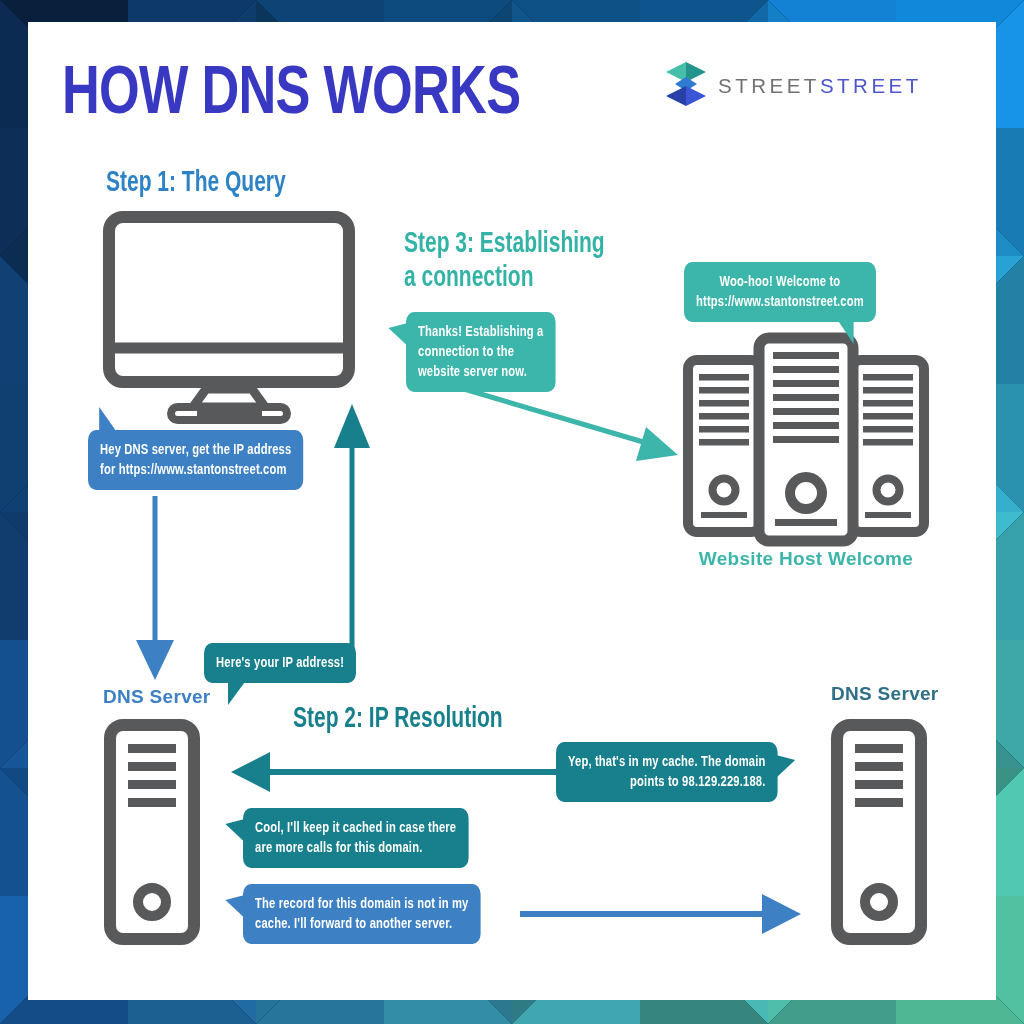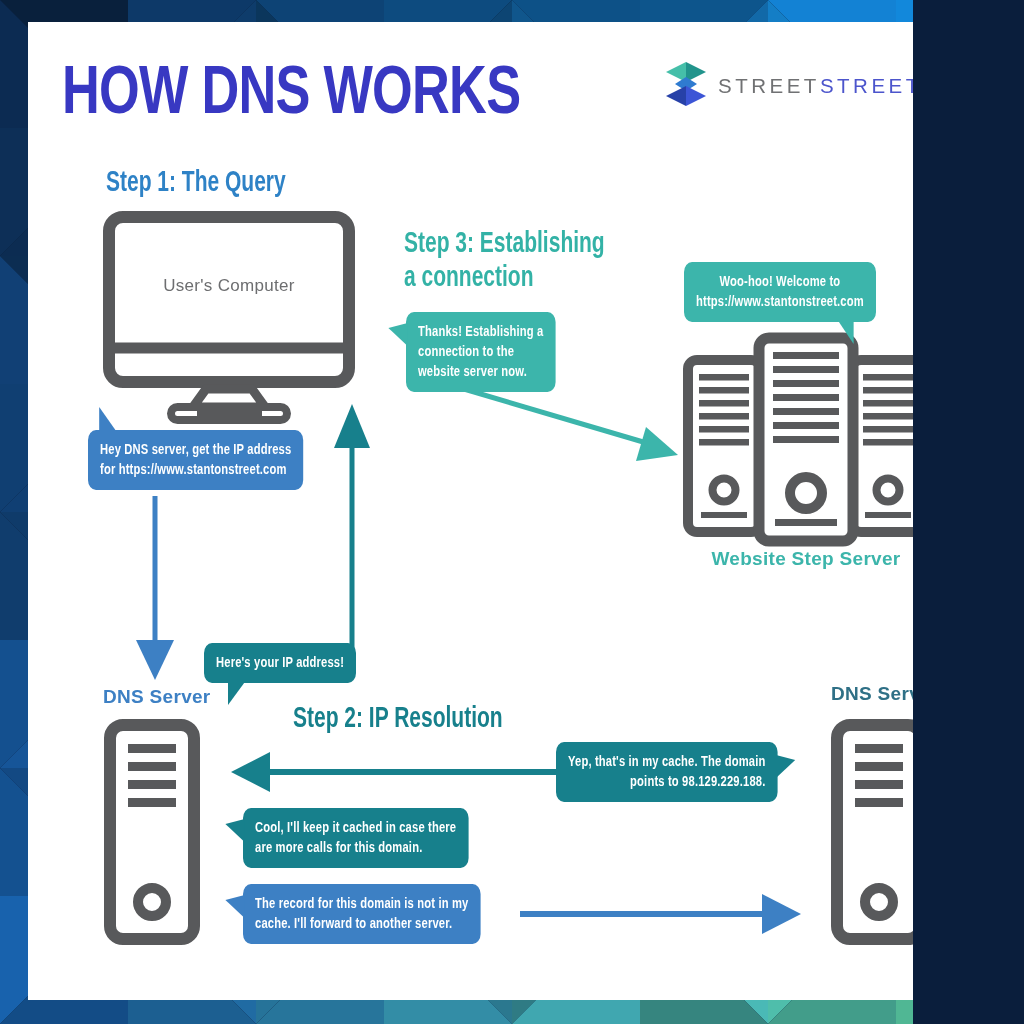--- a/index.html
+++ b/index.html
@@ -1,16 +1,16 @@
 <!DOCTYPE html>
 <html><head>
 <meta charset="utf-8">
 <style>
   html,body{margin:0;padding:0;background:#0a1e3c;}
-  .canvas{position:relative;width:913px;height:1024px;overflow:hidden;
+  .canvas{position:relative;width:1024px;height:1024px;overflow:hidden;
           font-family:"Liberation Sans",sans-serif;}
   #mosaic{position:absolute;left:0;top:0;z-index:0;}
   .panel{position:absolute;left:28px;top:22px;width:968px;height:978px;
          background:#ffffff;z-index:1;}
   .content{position:absolute;left:0;top:0;width:1024px;height:1024px;z-index:3;}
   #connectors{position:absolute;left:0;top:0;z-index:2;}
 
   .page-title{position:absolute;left:62px;top:50px;margin:0;
     font-size:68px;font-weight:bold;color:#3838c2;letter-spacing:-1px;
     transform:scaleX(.77);transform-origin:left top;white-space:nowrap;}
@@ -244,21 +244,20 @@
 a connection</h2>
     <h2 class="step step2">Step 2: IP Resolution</h2>
 
     <svg class="icon" style="left:101px;top:209px" width="256" height="216" viewBox="0 0 256 216">
       <rect x="8" y="8" width="240" height="165" rx="14" fill="#fff" stroke="#58595b" stroke-width="12"></rect>
       <line x1="10" y1="139" x2="246" y2="139" stroke="#58595b" stroke-width="11"></line>
       <path d="M105 180 L151 180 L164 198 L92 198 Z" fill="#fff" stroke="#58595b" stroke-width="9" stroke-linejoin="round"></path>
       <rect x="70" y="198" width="116" height="13" rx="6.5" fill="#fff" stroke="#58595b" stroke-width="8"></rect>
       <line x1="96" y1="204" x2="161" y2="204" stroke="#58595b" stroke-width="6"></line>
     </svg>
-    <div class="node-label lbl-computer">User's Computer</div>
 
     <svg class="icon" style="left:680px;top:330px" width="252" height="218" viewBox="0 0 252 218">
       <g>
         <rect x="8" y="30" width="72" height="172" rx="9" fill="#fff" stroke="#58595b" stroke-width="10"></rect>
         <rect x="19" y="44" width="50" height="6.5" fill="#58595b"></rect>
         <rect x="19" y="57" width="50" height="6.5" fill="#58595b"></rect>
         <rect x="19" y="70" width="50" height="6.5" fill="#58595b"></rect>
         <rect x="19" y="83" width="50" height="6.5" fill="#58595b"></rect>
         <rect x="19" y="96" width="50" height="6.5" fill="#58595b"></rect>
         <rect x="19" y="109" width="50" height="6.5" fill="#58595b"></rect>
@@ -282,21 +281,21 @@
         <rect x="93" y="36" width="66" height="7" fill="#58595b"></rect>
         <rect x="93" y="50" width="66" height="7" fill="#58595b"></rect>
         <rect x="93" y="64" width="66" height="7" fill="#58595b"></rect>
         <rect x="93" y="78" width="66" height="7" fill="#58595b"></rect>
         <rect x="93" y="92" width="66" height="7" fill="#58595b"></rect>
         <rect x="93" y="106" width="66" height="7" fill="#58595b"></rect>
         <circle cx="126" cy="163" r="16" fill="#fff" stroke="#58595b" stroke-width="10"></circle>
         <rect x="95" y="189" width="62" height="7" fill="#58595b"></rect>
       </g>
     </svg>
-    <div class="node-label lbl-host">Website Step Server</div>
+    <div class="node-label lbl-host">Website Host Welcome</div>
 
     <svg class="icon" style="left:103px;top:718px" width="98" height="228" viewBox="0 0 98 228">
       <rect x="7" y="7" width="84" height="214" rx="13" fill="#fff" stroke="#58595b" stroke-width="12"></rect>
       <rect x="25" y="26" width="48" height="9" fill="#58595b"></rect>
       <rect x="25" y="44" width="48" height="9" fill="#58595b"></rect>
       <rect x="25" y="62" width="48" height="9" fill="#58595b"></rect>
       <rect x="25" y="80" width="48" height="9" fill="#58595b"></rect>
       <circle cx="49" cy="184" r="14" fill="#fff" stroke="#58595b" stroke-width="10"></circle>
     </svg>
     <div class="node-label lbl-dns-left">DNS Server</div>

